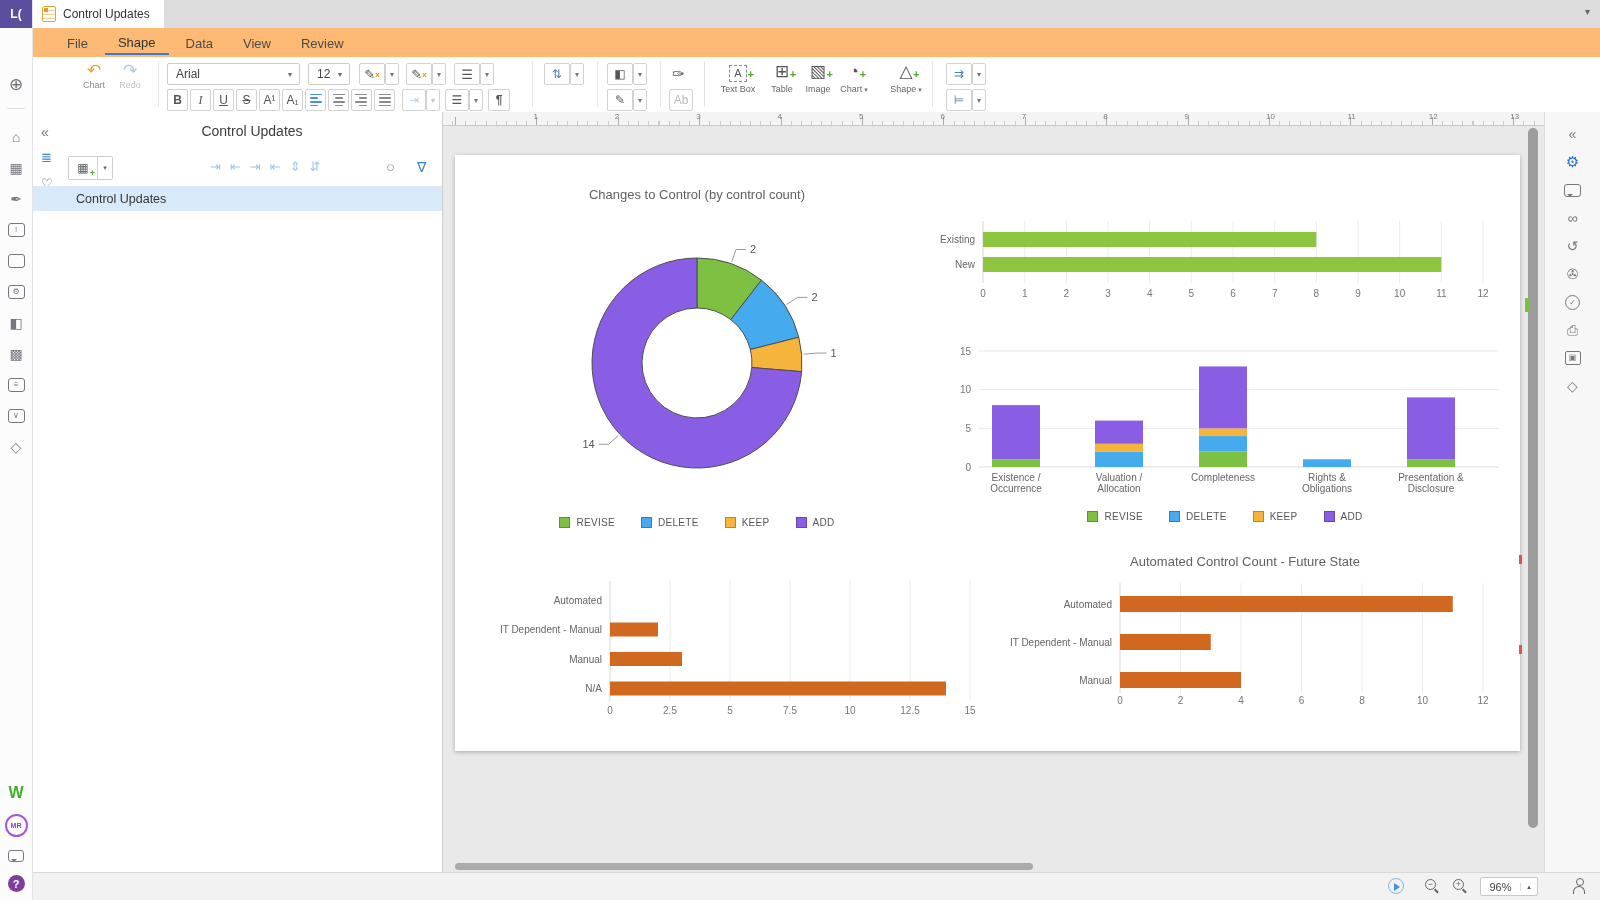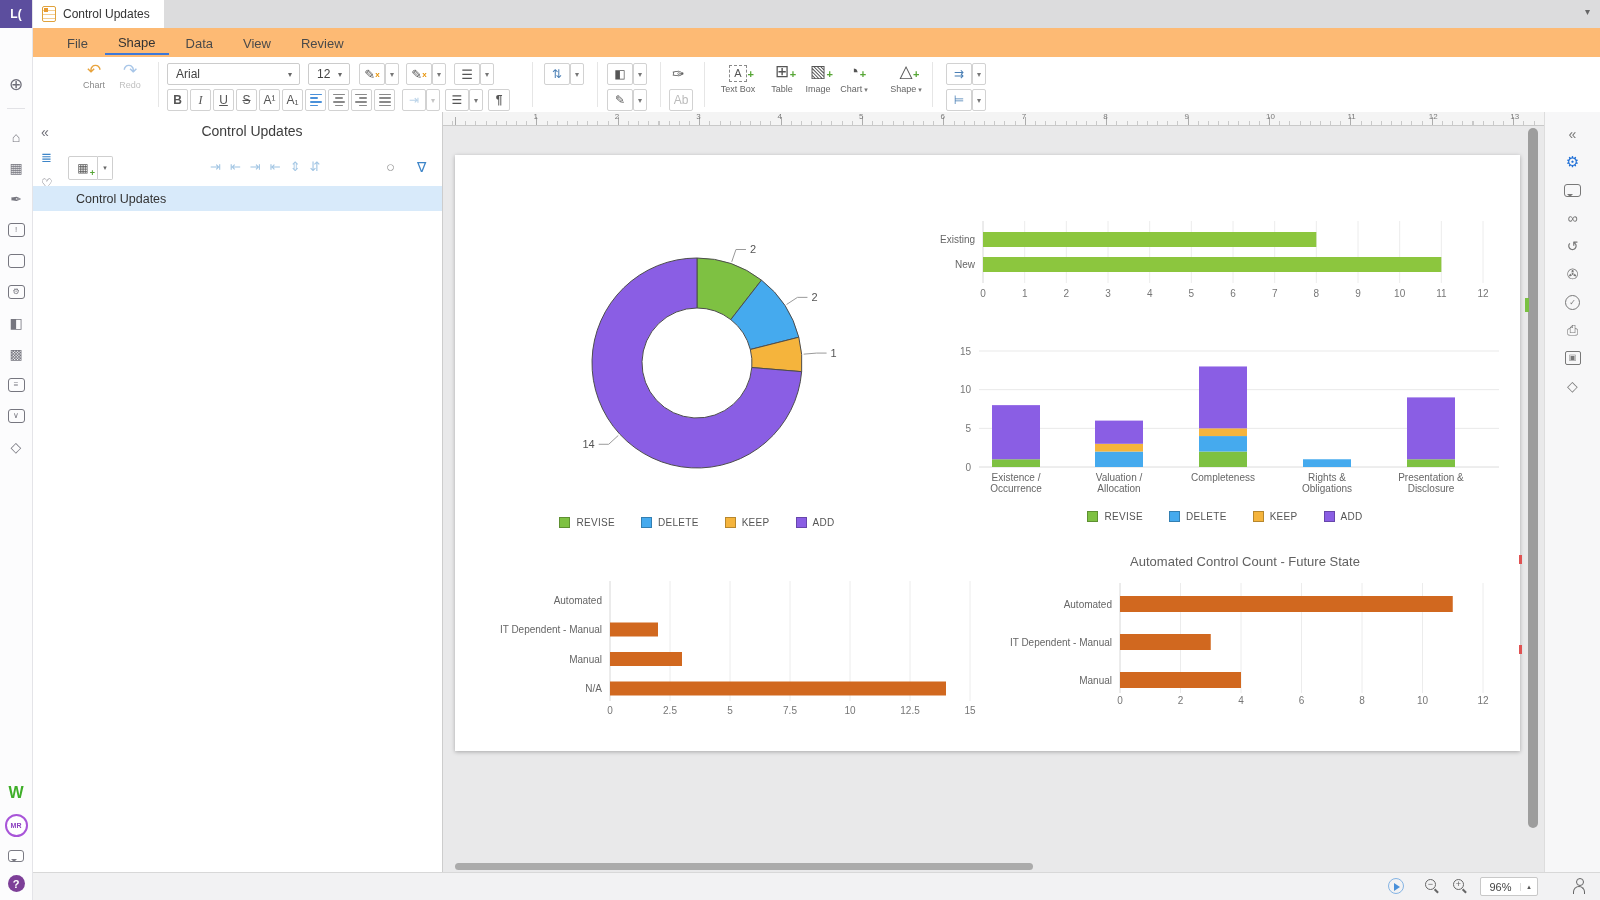--- a/index.html
+++ b/index.html
@@ -380,20 +380,21 @@
         <span class="ruler-num" style="left: 741.6px;">9</span>
         <span class="ruler-num" style="left: 823px;">10</span>
         <span class="ruler-num" style="left: 904.4px;">11</span>
         <span class="ruler-num" style="left: 985.8px;">12</span>
         <span class="ruler-num" style="left: 1067.2px;">13</span>
       </div>
 
     <div class="page">
 
       <div class="chart-block" style="left:17px;top:18px;width:450px;height:372px;">
+        <div class="chart-title" style="top:14px;">Changes to Control (by control count)</div>
         <svg id="donut-svg" width="300" height="300" style="position:absolute;left:75px;top:40px;">
             <path d="M150,45 A105,105 0 0 1 214.4923348324151,67.14024651337867 L183.78169919793174,106.59727198319835 A55,55 0 0 0 150,95 Z" fill="#7ec142" stroke="#4d4d4d" stroke-width="1"></path>
             <polyline points="184.74284320490113,48.797555138032095 188.96393630456203,36.50193099592384 198.96393630456203,36.50193099592384" fill="none" stroke="#9a9a9a" stroke-width="1"></polyline>
             <text x="202.96393630456203" y="40.00193099592384" text-anchor="start" font-size="11" fill="#555">2</text>
             <path d="M214.4923348324151,67.14024651337867 A105,105 0 0 1 251.7870279236297,124.22402385021608 L203.31701462666317,136.49829820725603 A55,55 0 0 0 183.78169919793174,106.59727198319835 Z" fill="#45aaee" stroke="#4d4d4d" stroke-width="1"></path>
             <polyline points="239.57681317409055,91.47654708090032 250.45997739150343,84.36622102530877 260.45997739150346,84.36622102530877" fill="none" stroke="#9a9a9a" stroke-width="1"></polyline>
             <text x="264.45997739150346" y="87.86622102530877" text-anchor="start" font-size="11" fill="#555">2</text>
             <path d="M251.7870279236297,124.22402385021608 A105,105 0 0 1 254.64137176570034,158.6708312745949 L204.81214711536683,154.54186400097828 A55,55 0 0 0 203.31701462666317,136.49829820725603 Z" fill="#f5b43c" stroke="#4d4d4d" stroke-width="1"></path>
             <polyline points="256.63454075171364,141.16401003446043 269.5901391608004,140.0904785433201 279.5901391608004,140.0904785433201" fill="none" stroke="#9a9a9a" stroke-width="1"></polyline>
             <text x="283.5901391608004" y="143.5904785433201" text-anchor="start" font-size="11" fill="#555">1</text>

